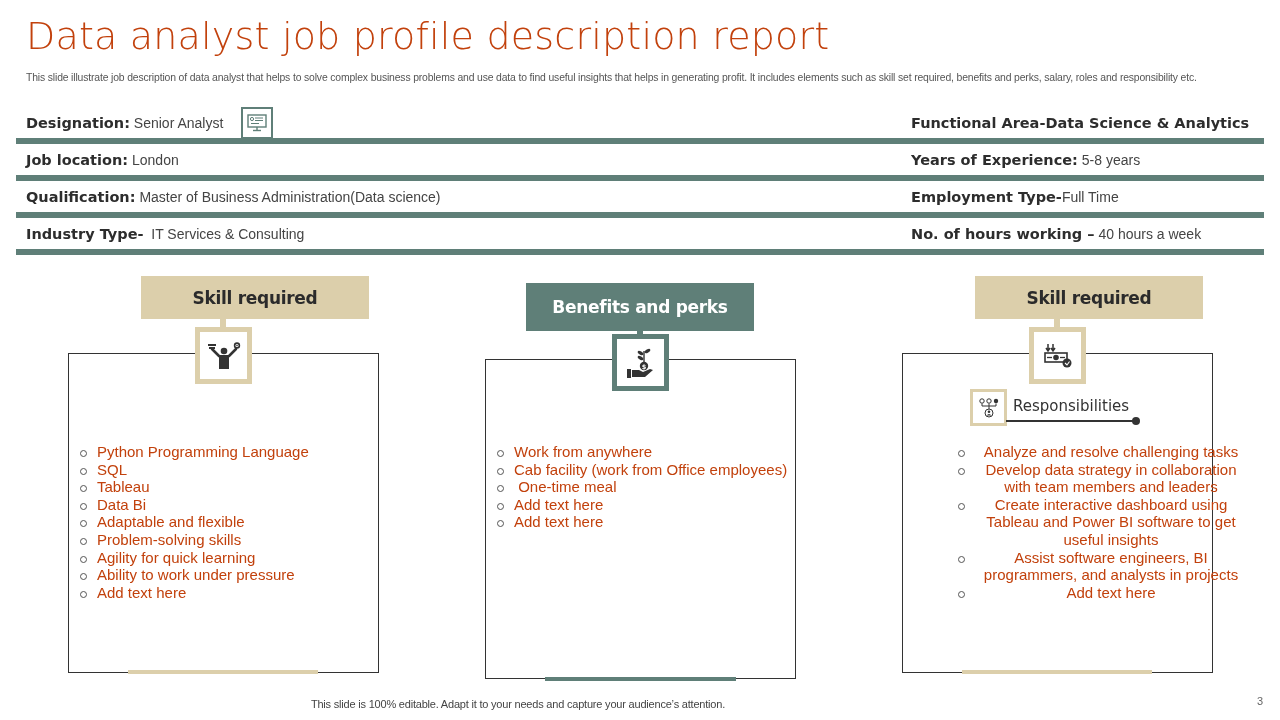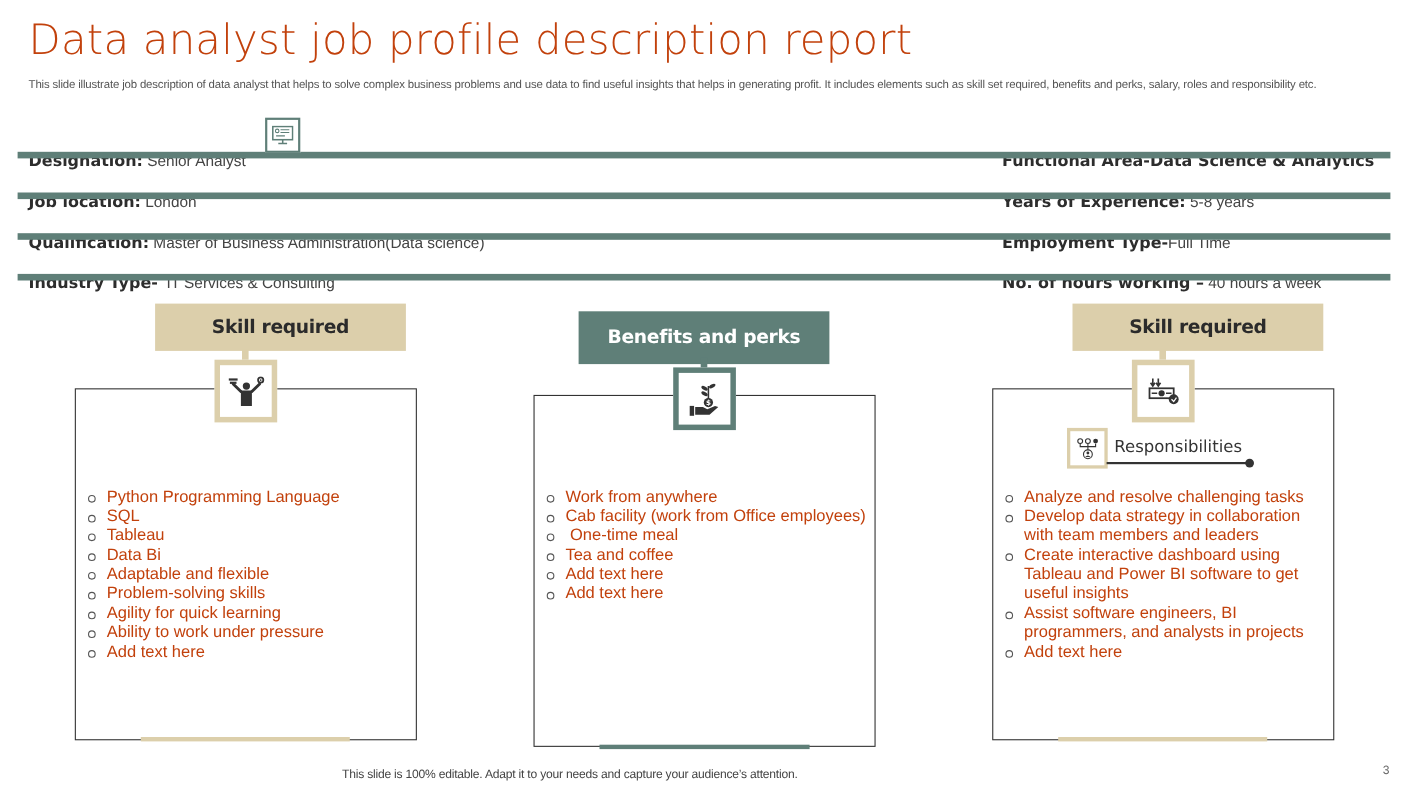--- a/index.html
+++ b/index.html
@@ -4,21 +4,21 @@
 <style>
   * { box-sizing: border-box; margin: 0; padding: 0; }
   html, body { width: 1280px; height: 720px; background: #ffffff; overflow: hidden; }
   body { position: relative; font-family: "Liberation Sans", sans-serif; color: #333; }
 
   .title { position: absolute; left: 26px; top: 14px; font-family: "DejaVu Sans", sans-serif; font-weight: 300; font-size: 38px; color: #c2410c; letter-spacing: 0.2px; }
   .subtitle { position: absolute; left: 26px; top: 71px; width: 1230px; font-size: 10.4px; line-height: 13px; color: #555; letter-spacing: -0.15px; }
 
   .info-row { position: absolute; left: 16px; width: 1248px; height: 37px; }
   .info-row .bar { position: absolute; left: 0; right: 0; bottom: 0; height: 6px; background: #5f7f78; }
-  .info-cell { position: absolute; top: 8px; font-size: 14px; color: #444; white-space: nowrap; margin-top: 23px; }
+  .info-cell { position: absolute; top: 8px; font-size: 14px; color: #444; white-space: nowrap; }
   .info-cell .lbl { font-family: "DejaVu Sans", sans-serif; font-weight: bold; font-size: 14.5px; color: #2d2d2d; }
   .info-cell.left { left: 10px; }
   .info-cell.right { left: 895px; }
 
   .desig-icon { position: absolute; left: 241px; top: 107px; width: 32px; height: 32px; border: 2px solid #5f7f78; background: #fff; display: flex; align-items: center; justify-content: center; z-index: 2; }
 
   .col-box { position: absolute; border: 1px solid #333; background: #fff; }
   .header-tab { position: absolute; height: 43px; display: flex; align-items: center; justify-content: center; font-family: "DejaVu Sans", sans-serif; font-weight: bold; font-size: 17px; letter-spacing: -0.3px; z-index: 2; }
   .header-tab.beige { background: #dccfab; color: #2b2b2b; margin-left: 32px; }
   .header-tab.teal { background: #5f7f78; color: #ffffff; }
@@ -137,21 +137,20 @@
     <circle cx="19" cy="19" r="4.2" fill="#333"></circle>
     <text x="19" y="21.5" font-size="6.5" fill="#fff" text-anchor="middle" font-family="DejaVu Sans, sans-serif" font-weight="bold">$</text>
     <rect x="2" y="22" width="4" height="9" fill="#333"></rect>
     <path d="M7 23 L14 23 L18 25 L25 22 L28 23 L20 30 L7 30 Z" fill="#333"></path>
   </svg>
 </div>
 <ul class="bullets" style="left:496px; top:443px; width:295px;">
   <li>Work from anywhere</li>
   <li>Cab facility (work from Office employees)</li>
   <li style="white-space:pre;"> One-time meal</li>
-  <li>Tea and coffee</li>
   <li>Add text here</li>
   <li>Add text here</li>
 </ul>
 <div class="bottom-accent" style="left:545px; top:677px; width:191px; background:#5f7f78;"></div>
 
 <div class="col-box" style="left:902px; top:353px; width:311px; height:320px;"></div>
 <div class="header-tab beige" style="left:943px; top:276px; width:228px;">Skill required</div>
 <div class="connector" style="left:1054px; top:318px; background:#dccfab;"></div>
 <div class="icon-square beige" style="left:1029px; top:327px;">
   <svg width="30" height="26" viewBox="0 0 30 26">
@@ -172,21 +171,21 @@
     <circle cx="18" cy="4" r="2.2" fill="#333"></circle>
     <path d="M4 6.5 L4 9 L18 9 L18 6.5 M11 6.5 L11 12" stroke="#333" stroke-width="1" fill="none"></path>
     <circle cx="11" cy="16" r="4" fill="none" stroke="#333" stroke-width="1"></circle>
     <circle cx="11" cy="14.8" r="1.3" fill="#333"></circle>
     <path d="M8.5 18.5 Q11 15.5 13.5 18.5" fill="#333"></path>
   </svg>
 </div>
 <div class="resp-label">Responsibilities</div>
 <div class="resp-line"></div>
 <div class="resp-dot"></div>
-<ul class="bullets" style="left:913px; top:443px; width:290px;">
+<ul class="bullets" style="left:957px; top:443px; width:290px;text-align:center;">
   <li>Analyze and resolve challenging tasks</li>
   <li>Develop data strategy in collaboration with team members and leaders</li>
   <li>Create interactive dashboard using Tableau and Power BI software to get useful insights</li>
   <li>Assist software engineers, BI programmers, and analysts in projects</li>
   <li>Add text here</li>
 </ul>
 <div class="bottom-accent" style="left:962px; top:670px; width:190px; background:#dccfab;"></div>
 
 <div class="footer">This slide is 100% editable. Adapt it to your needs and capture your audience’s attention.</div>
 <div class="page-num">3</div>

